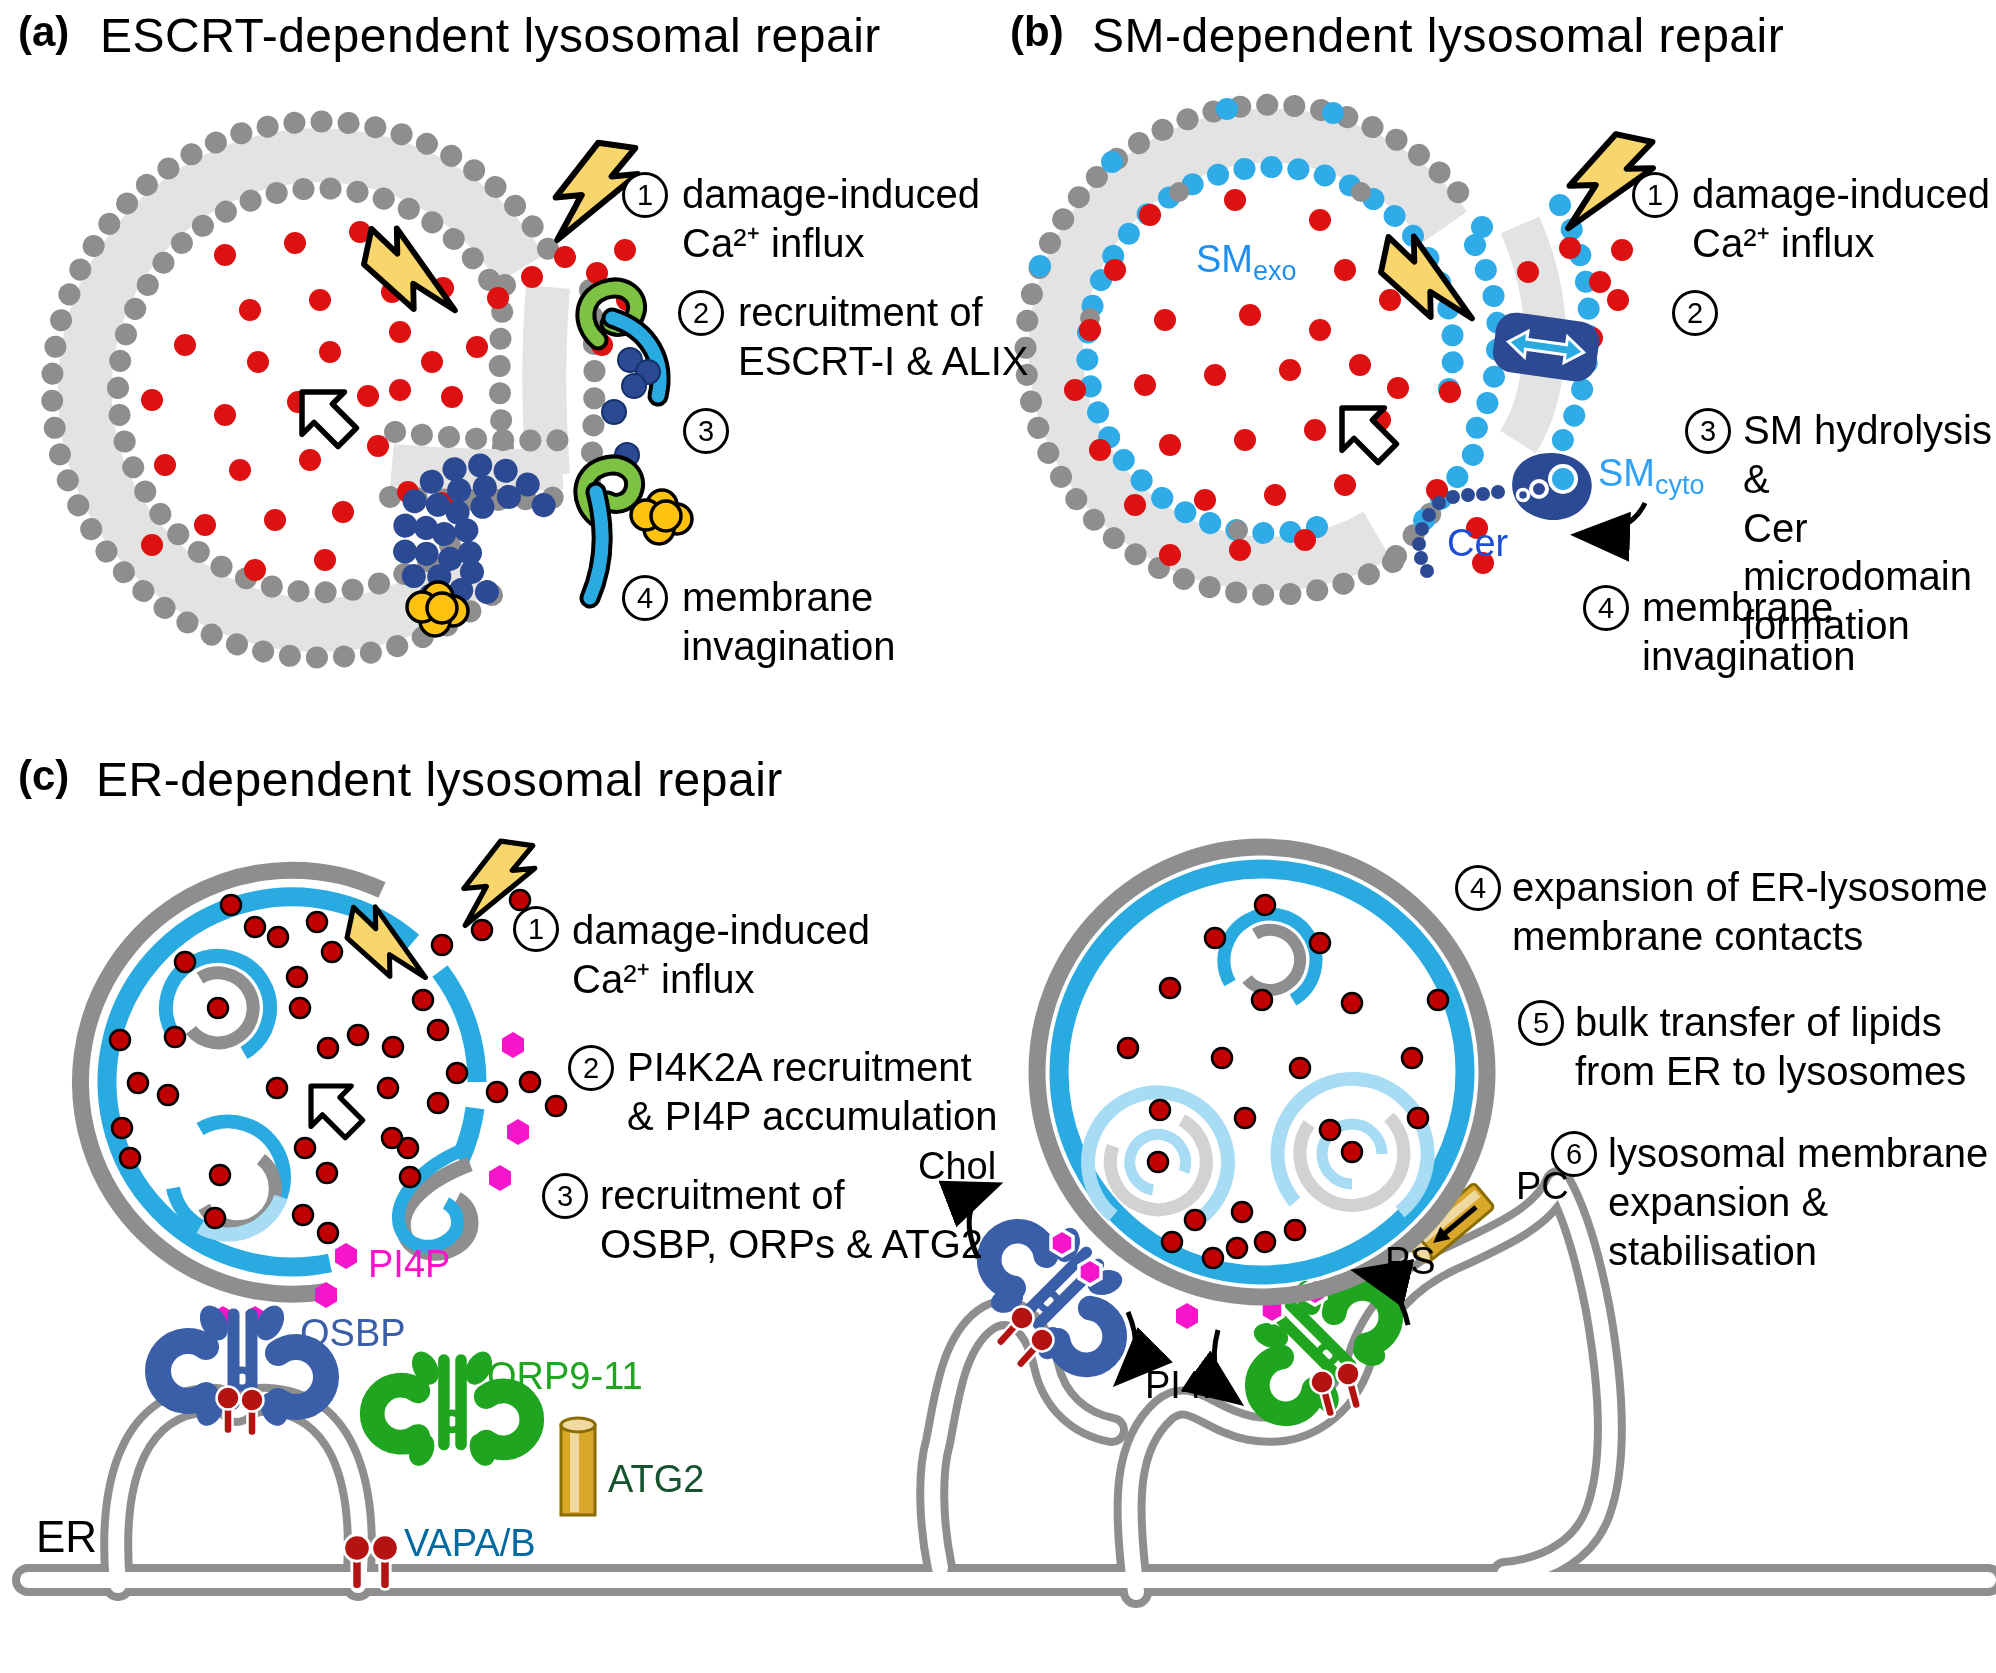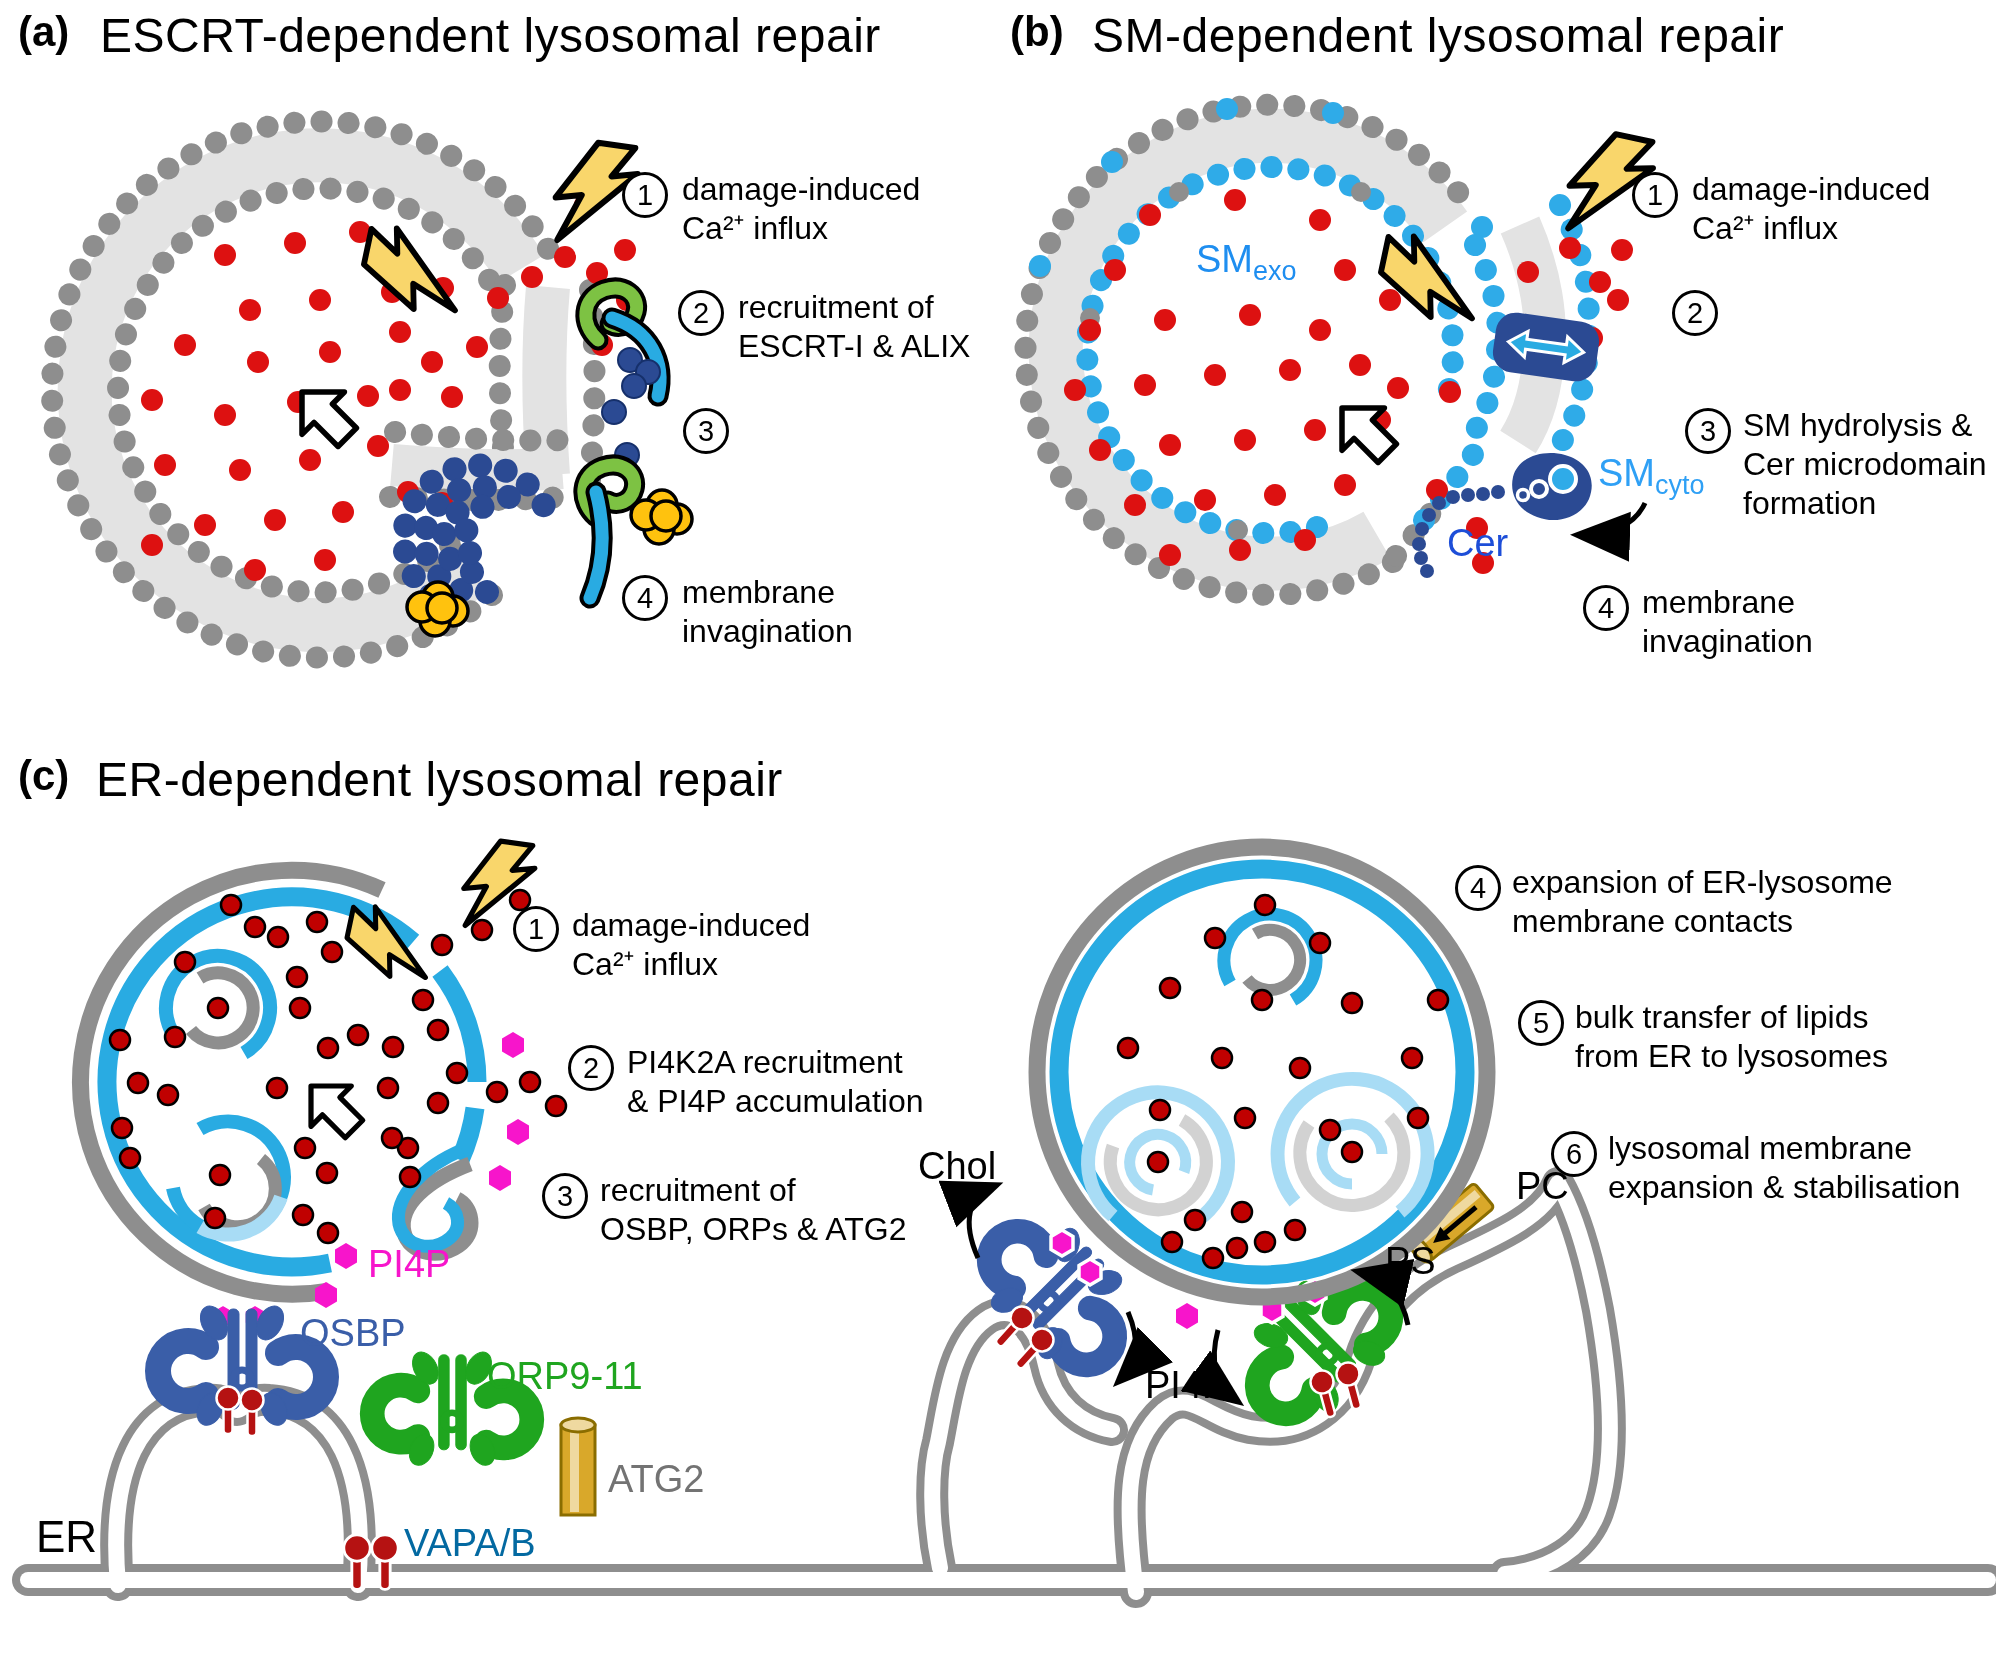--- a/index.html
+++ b/index.html
@@ -4,21 +4,21 @@
 <style>
   html,body{margin:0;padding:0;background:#fff;}
   .stage{position:relative;width:1996px;height:1673px;background:#fff;overflow:hidden;
          font-family:"Liberation Sans",sans-serif;color:#000;}
   .stage svg{position:absolute;left:0;top:0;}
   .abs{position:absolute;white-space:pre-line;}
   .tag{font-weight:bold;font-size:42px;}
   .title{font-size:48px;letter-spacing:0.5px;}
   .stepnum{position:absolute;width:40px;height:40px;border:3.5px solid #000;border-radius:50%;
            display:flex;align-items:center;justify-content:center;font-size:29px;background:#fff;}
-  .steptxt{position:absolute;font-size:32px;line-height:1.22;white-space:pre-line;}
+  .steptxt{position:absolute;font-size:40px;line-height:1.22;white-space:pre-line;}
   .mlabel{position:absolute;font-size:38px;}
   .sub{font-size:27px;vertical-align:-8px;}
   
   .mh{stroke:#8e8e8e;stroke-width:22;stroke-dasharray:0.1 27;stroke-linecap:round;fill:none;}
   .mhb{stroke:#2fabe8;stroke-width:22;stroke-dasharray:0.1 27;stroke-linecap:round;fill:none;}
   .tails{stroke:#e3e3e3;fill:none;}
   .beads{stroke:#2b4a93;stroke-width:24;stroke-dasharray:0.1 26;stroke-linecap:round;fill:none;}
   .hk-o,.bb-o{fill:none;stroke:#000;stroke-width:21;stroke-linecap:round;}
   .hk-i{fill:none;stroke:#7dc243;stroke-width:13;stroke-linecap:round;}
   .bb-i{fill:none;stroke:#29abe2;stroke-width:13;stroke-linecap:round;}
@@ -485,21 +485,21 @@
 <div class="stepnum" style="left:1551px;top:1131px">6</div>
 <div class="steptxt" style="left:1608px;top:1129px">lysosomal membrane
 expansion &amp; stabilisation</div>
 
 <div class="mlabel" style="left:1196px;top:238px;color:#1e8ef0"><span>SM</span><span class="sub">exo</span></div>
 <div class="mlabel" style="left:1598px;top:452px;color:#2fa0f5"><span>SM</span><span class="sub">cyto</span></div>
 <div class="mlabel" style="left:1447px;top:522px;color:#1d4ed8">Cer</div>
 <div class="mlabel" style="left:368px;top:1243px;color:#f715cb">PI4P</div>
 <div class="mlabel" style="left:300px;top:1312px;color:#3a5ea8">OSBP</div>
 <div class="mlabel" style="left:487px;top:1355px;color:#1fa51f">ORP9-11</div>
-<div class="mlabel" style="left:608px;top:1458px;color:#737373">ATG2</div>
+<div class="mlabel" style="left:608px;top:1458px;color:#14532d">ATG2</div>
 <div class="mlabel" style="left:404px;top:1522px;color:#0369a1">VAPA/B</div>
 <div class="mlabel" style="left:36px;top:1512px;font-size:44px">ER</div>
 <div class="mlabel" style="left:918px;top:1145px">Chol</div>
 <div class="mlabel" style="left:1516px;top:1165px">PC</div>
 <div class="mlabel" style="left:1385px;top:1240px">PS</div>
 <div class="mlabel" style="left:1145px;top:1364px">PI4P</div>
 
 </div>
 
 </body></html>

